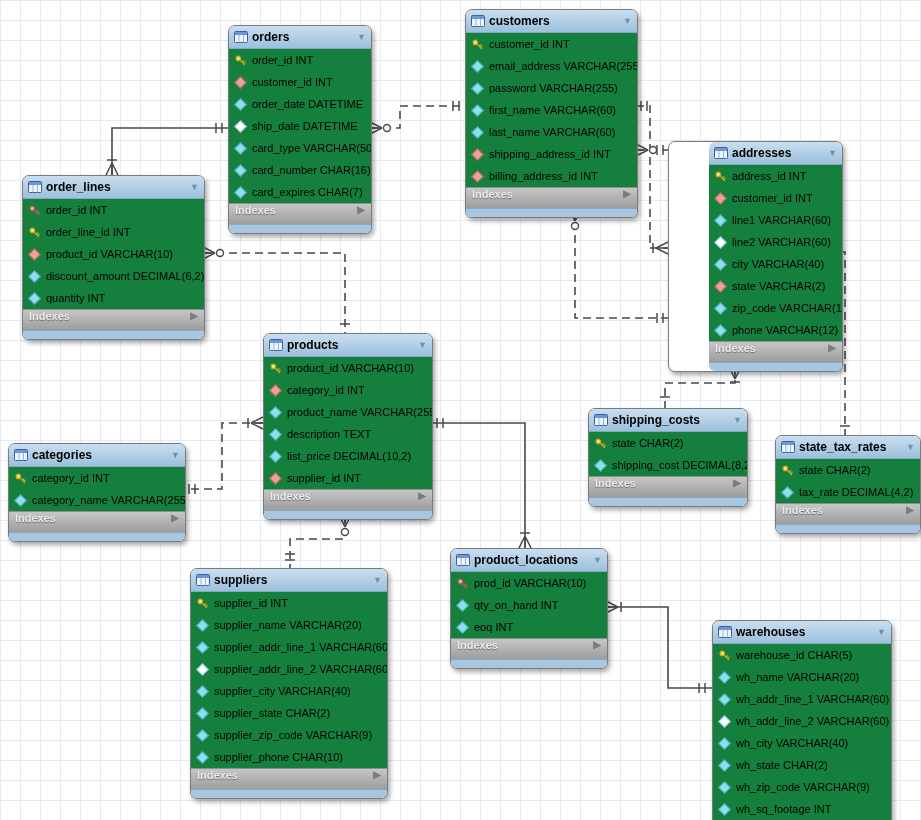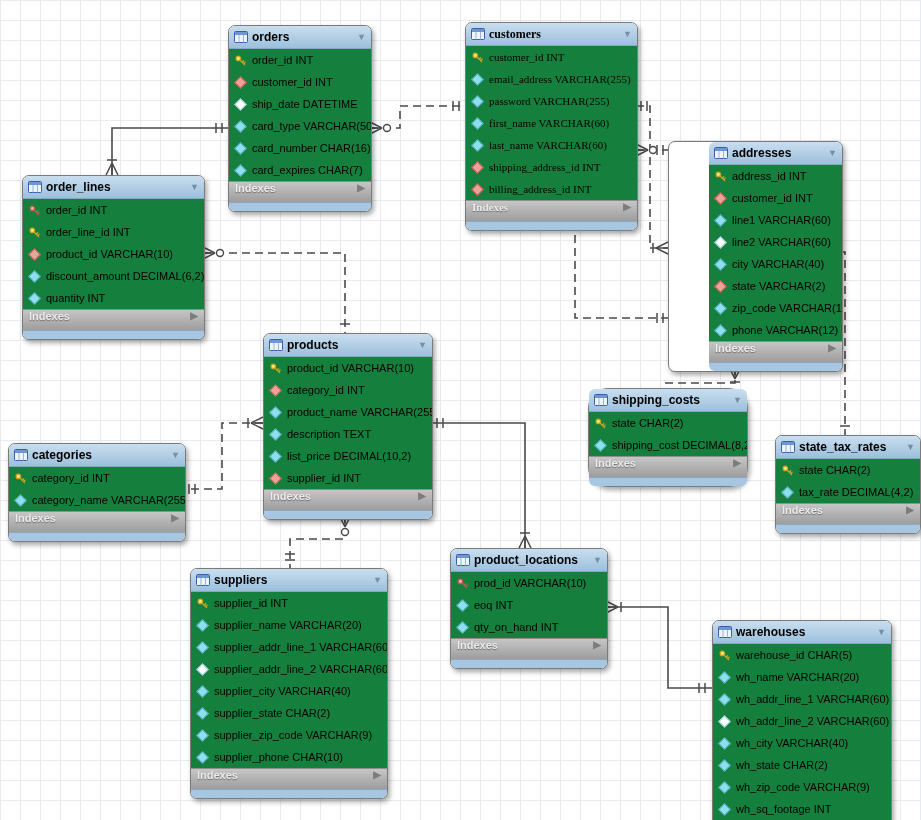--- a/index.html
+++ b/index.html
@@ -151,20 +151,26 @@
           <span class="flabel">order_id INT</span>
         </div>
         <div class="row">
           <span class="fico">
             <span class="dia dia-fk"></span>
           </span>
           <span class="flabel">customer_id INT</span>
         </div>
         <div class="row">
           <span class="fico">
+            <span class="dia dia-col"></span>
+          </span>
+          <span class="flabel">order_date DATETIME</span>
+        </div>
+        <div class="row">
+          <span class="fico">
             <span class="dia dia-colnull"></span>
           </span>
           <span class="flabel">ship_date DATETIME</span>
         </div>
         <div class="row">
           <span class="fico">
             <span class="dia dia-col"></span>
           </span>
           <span class="flabel">card_type VARCHAR(50)</span>
         </div>
@@ -179,21 +185,21 @@
             <span class="dia dia-col"></span>
           </span>
           <span class="flabel">card_expires CHAR(7)</span>
         </div>
         <div class="idx">
           <span class="idx-l">Indexes</span>
           <span class="idx-a">▶</span>
         </div>
         <div class="ftr"></div>
       </div>
-      <div class="tbl" style="left: 465px; top: 22px; width: 171px; font-family: Liberation Serif, serif;">
+      <div class="tbl" style="left: 465px; top: 9px; width: 171px;">
         <div class="tbl-h">
           <span class="tbl-ico">
             <svg width="14" height="12" viewBox="0 0 14 12">
               <rect x="0.5" y="0.5" width="13" height="11" rx="1" fill="#eef4fb" stroke="#3a5fa8"></rect>
               <rect x="1" y="1" width="12" height="3" fill="#6f96d2"></rect>
               <line x1="5" y1="4" x2="5" y2="11.5" stroke="#9ab4d8"></line>
               <line x1="9.5" y1="4" x2="9.5" y2="11.5" stroke="#9ab4d8"></line>
             </svg>
           </span>
           <span class="tbl-name">customers</span>
@@ -460,21 +466,21 @@
             <span class="dia dia-col"></span>
           </span>
           <span class="flabel">category_name VARCHAR(255)</span>
         </div>
         <div class="idx">
           <span class="idx-l">Indexes</span>
           <span class="idx-a">▶</span>
         </div>
         <div class="ftr"></div>
       </div>
-      <div class="tbl" style="left: 588px; top: 388px; width: 158px; border-radius: 20px;">
+      <div class="tbl" style="left: 588px; top: 408px; width: 158px;">
         <div class="tbl-h">
           <span class="tbl-ico">
             <svg width="14" height="12" viewBox="0 0 14 12">
               <rect x="0.5" y="0.5" width="13" height="11" rx="1" fill="#eef4fb" stroke="#3a5fa8"></rect>
               <rect x="1" y="1" width="12" height="3" fill="#6f96d2"></rect>
               <line x1="5" y1="4" x2="5" y2="11.5" stroke="#9ab4d8"></line>
               <line x1="9.5" y1="4" x2="9.5" y2="11.5" stroke="#9ab4d8"></line>
             </svg>
           </span>
           <span class="tbl-name">shipping_costs</span>
@@ -624,27 +630,27 @@
               <circle cx="3.4" cy="3.4" r="2.2" fill="#f2b4ab" stroke="#bf5a4e" stroke-width="1.3"></circle>
               <path d="M5 5 L9.6 9.6 M7.2 7.2 L8.6 5.8 M8.7 8.7 L10.1 7.3" stroke="#bf5a4e" stroke-width="1.3" fill="none" stroke-linecap="round"></path>
             </svg>
           </span>
           <span class="flabel">prod_id VARCHAR(10)</span>
         </div>
         <div class="row">
           <span class="fico">
             <span class="dia dia-col"></span>
           </span>
+          <span class="flabel">qty_on_hand INT</span>
+        </div>
+        <div class="row">
+          <span class="fico">
+            <span class="dia dia-col"></span>
+          </span>
           <span class="flabel">eoq INT</span>
-        </div>
-        <div class="row">
-          <span class="fico">
-            <span class="dia dia-col"></span>
-          </span>
-          <span class="flabel">qty_on_hand INT</span>
         </div>
         <div class="idx">
           <span class="idx-l">Indexes</span>
           <span class="idx-a">▶</span>
         </div>
         <div class="ftr"></div>
       </div>
       <div class="tbl" style="left: 712px; top: 620px; width: 178px;">
         <div class="tbl-h">
           <span class="tbl-ico">

